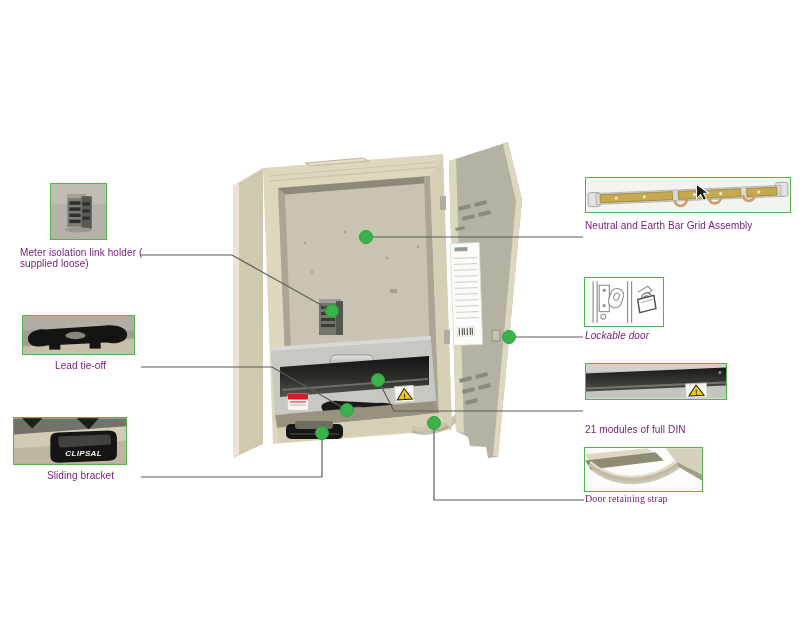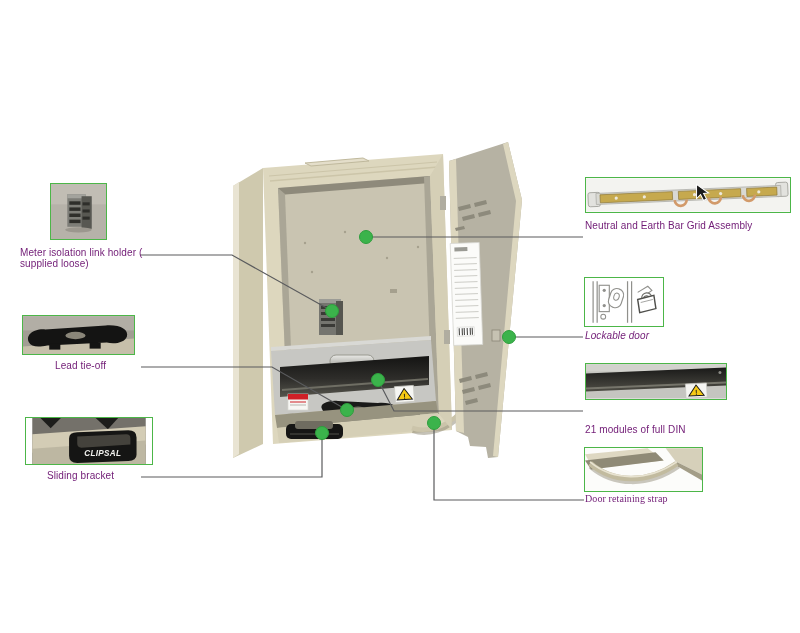--- a/index.html
+++ b/index.html
@@ -229,21 +229,21 @@
       <g>
         <path d="M6,26 C2,19 10,12 22,13 L82,9 C96,8 105,13 103,20 C101,26 91,28 83,26 L24,29 C14,31 8,30 6,26 Z" fill="#141413"></path>
         <ellipse cx="52" cy="19" rx="10" ry="3.6" fill="#8a8679"></ellipse>
         <rect x="26" y="27" width="11" height="6" fill="#141413"></rect>
         <rect x="66" y="26" width="11" height="6" fill="#141413"></rect>
       </g>
     </svg>
   </div>
   <div class="callout-label" style="left:20px;top:360px;width:121px;text-align:center;">Lead tie-off</div>
 
-  <div class="thumb" style="left:25px;top:417px;width:128px;height:48px;">
+  <div class="thumb" style="left:13px;top:417px;width:114px;height:48px;">
     <svg viewBox="0 0 111 45">
       <rect width="111" height="45" fill="#74716a"></rect>
       <polygon points="8,0 28,0 18,10" fill="#1d1d1b"></polygon>
       <polygon points="62,0 84,0 74,11" fill="#1d1d1b"></polygon>
       <polygon points="0,16 111,8 111,26 0,34" fill="#d3ccb5"></polygon>
       <polygon points="0,30 111,22 111,45 0,45" fill="#bdb7a2"></polygon>
       <g>
         <path d="M36,20 Q36,14 44,14 L94,12 Q102,12 102,19 L102,36 Q102,42 94,42 L44,44 Q36,44 36,37 Z" fill="#151514"></path>
         <path d="M44,18 L92,16 Q96,16 96,20 L96,26 48,29 Q44,29 44,25 Z" fill="#d3ccb5" opacity="0.25"></path>
         <text x="69" y="37" font-size="8" font-style="italic" font-weight="bold" fill="#f2f2ef" text-anchor="middle" letter-spacing="0.3">CLIPSAL</text>

